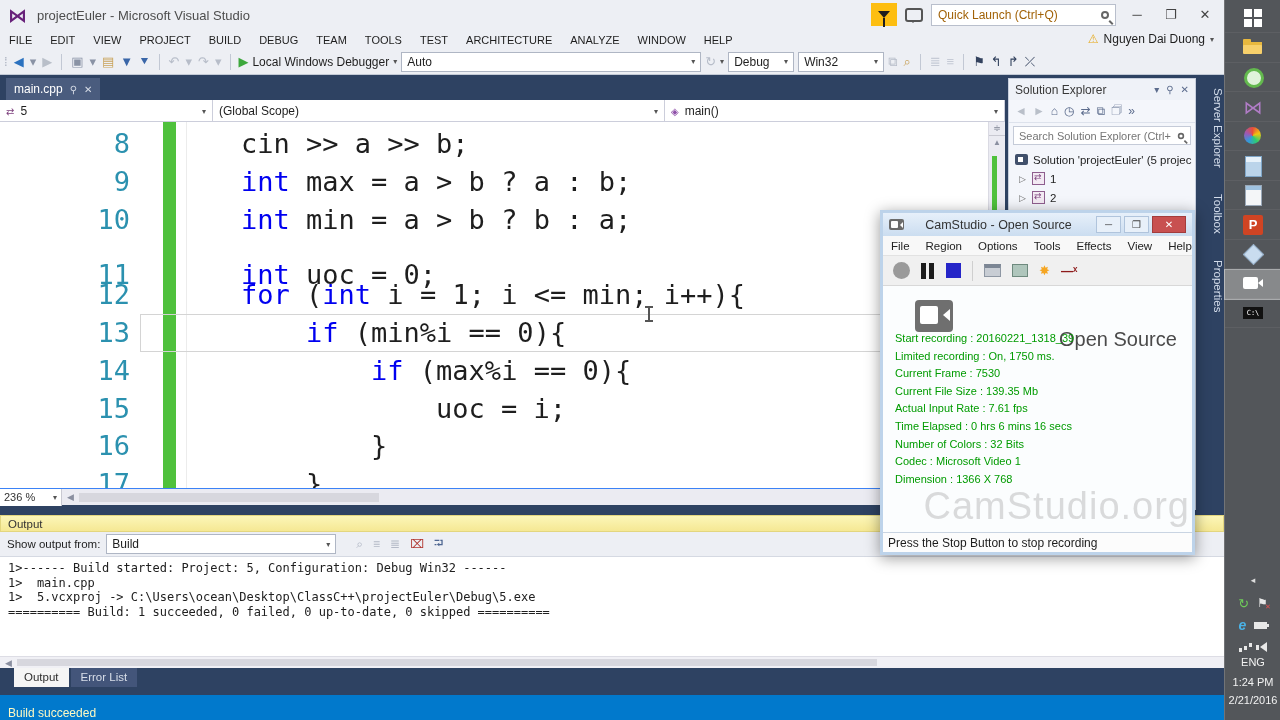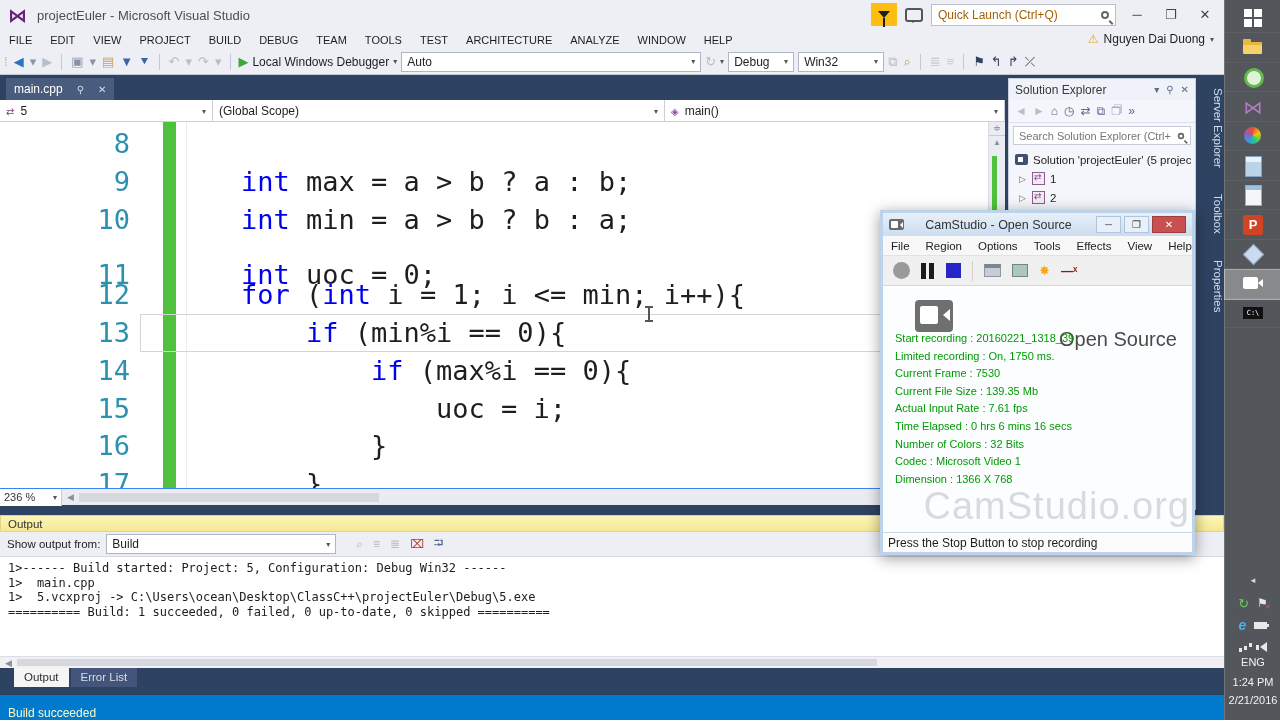--- a/index.html
+++ b/index.html
@@ -33,21 +33,21 @@
   .vs-toolbar { position:absolute; left:0; top:49px; width:1224px; height:26px; background:#EDEFF4; border-bottom:1px solid #C3CAD6; display:flex; align-items:center; gap:4px; padding-left:4px; }
   .tb-glyph { font-size:13px; line-height:1; }
   .tb-sep { width:1px; height:16px; background:#C2C8D4; margin:0 3px; }
   .combo { background:#fff; border:1px solid #AFB6C4; height:20px; font-size:12px; color:#1e1e1e; display:flex; align-items:center; padding:0 5px; position:relative; }
   .combo .cv { flex:1; }
   .combo .ca { font-size:8px; color:#555; margin-left:6px; }
   .debug-label { font-size:12px; color:#1e1e1e; }
 
   
   .tabwell { position:absolute; left:0; top:75px; width:1224px; height:25px; background:#2E4262; }
-  .doc-tab { position:absolute; left:6px; top:3px; height:22px; background:#4A5C7E; color:#fff; font-size:12px; display:flex; align-items:center; gap:14px; padding:0 8px; }
+  .doc-tab { position:absolute; left:6px; top:3px; height:22px; background:#4A5C7E; color:#fff; font-size:12px; display:flex; align-items:center; gap:7px; padding:0 8px; }
   .doc-tab .pin, .doc-tab .x { color:#D6DCE6; font-size:10px; }
   .navbar { position:absolute; left:0; top:100px; width:1005px; height:22px; background:#fff; border-bottom:1px solid #CCCEDB; display:flex; }
   .nav-combo { border-right:1px solid #CCCEDB; height:22px; display:flex; align-items:center; font-size:12px; color:#1e1e1e; padding:0 6px; position:relative; }
   .nav-combo .ci { margin-right:6px; font-size:10px; }
   .nav-combo .ca { position:absolute; right:6px; font-size:8px; color:#555; }
 
   
   .editor { position:absolute; left:0; top:122px; width:988px; height:366px; background:#fff; overflow:hidden; font-family:"DejaVu Sans Mono", monospace; }
   .change-bar { position:absolute; left:163px; top:0; width:13px; height:100%; background:#4FC13C; }
   .gutter-divider { position:absolute; left:186px; top:0; width:1px; height:100%; background:#ECECEC; }
@@ -294,20 +294,21 @@
       </div>
     </div>
 
     <div class="editor">
       <div class="change-bar"></div>
       <div class="gutter-divider"></div>
       <div class="curline-box" id="curline" style="top: 192px;"></div>
       <div id="code-lines">
           <div class="code-row" style="top: 3px;">
             <span class="lnum">8</span>
+            <span class="ltext"><span class="seg-p">    cin &gt;&gt; a &gt;&gt; b;</span></span>
           </div>
           <div class="code-row" style="top: 40.8px;">
             <span class="lnum">9</span>
             <span class="ltext"><span class="seg-p">    </span><span class="seg-k">int</span><span class="seg-p"> max = a &gt; b ? a : b;</span></span>
           </div>
           <div class="code-row" style="top: 78.6px;">
             <span class="lnum">10</span>
             <span class="ltext"><span class="seg-p">    </span><span class="seg-k">int</span><span class="seg-p"> min = a &gt; b ? b : a;</span></span>
           </div>
           <div class="code-row" style="top: 134px;">

